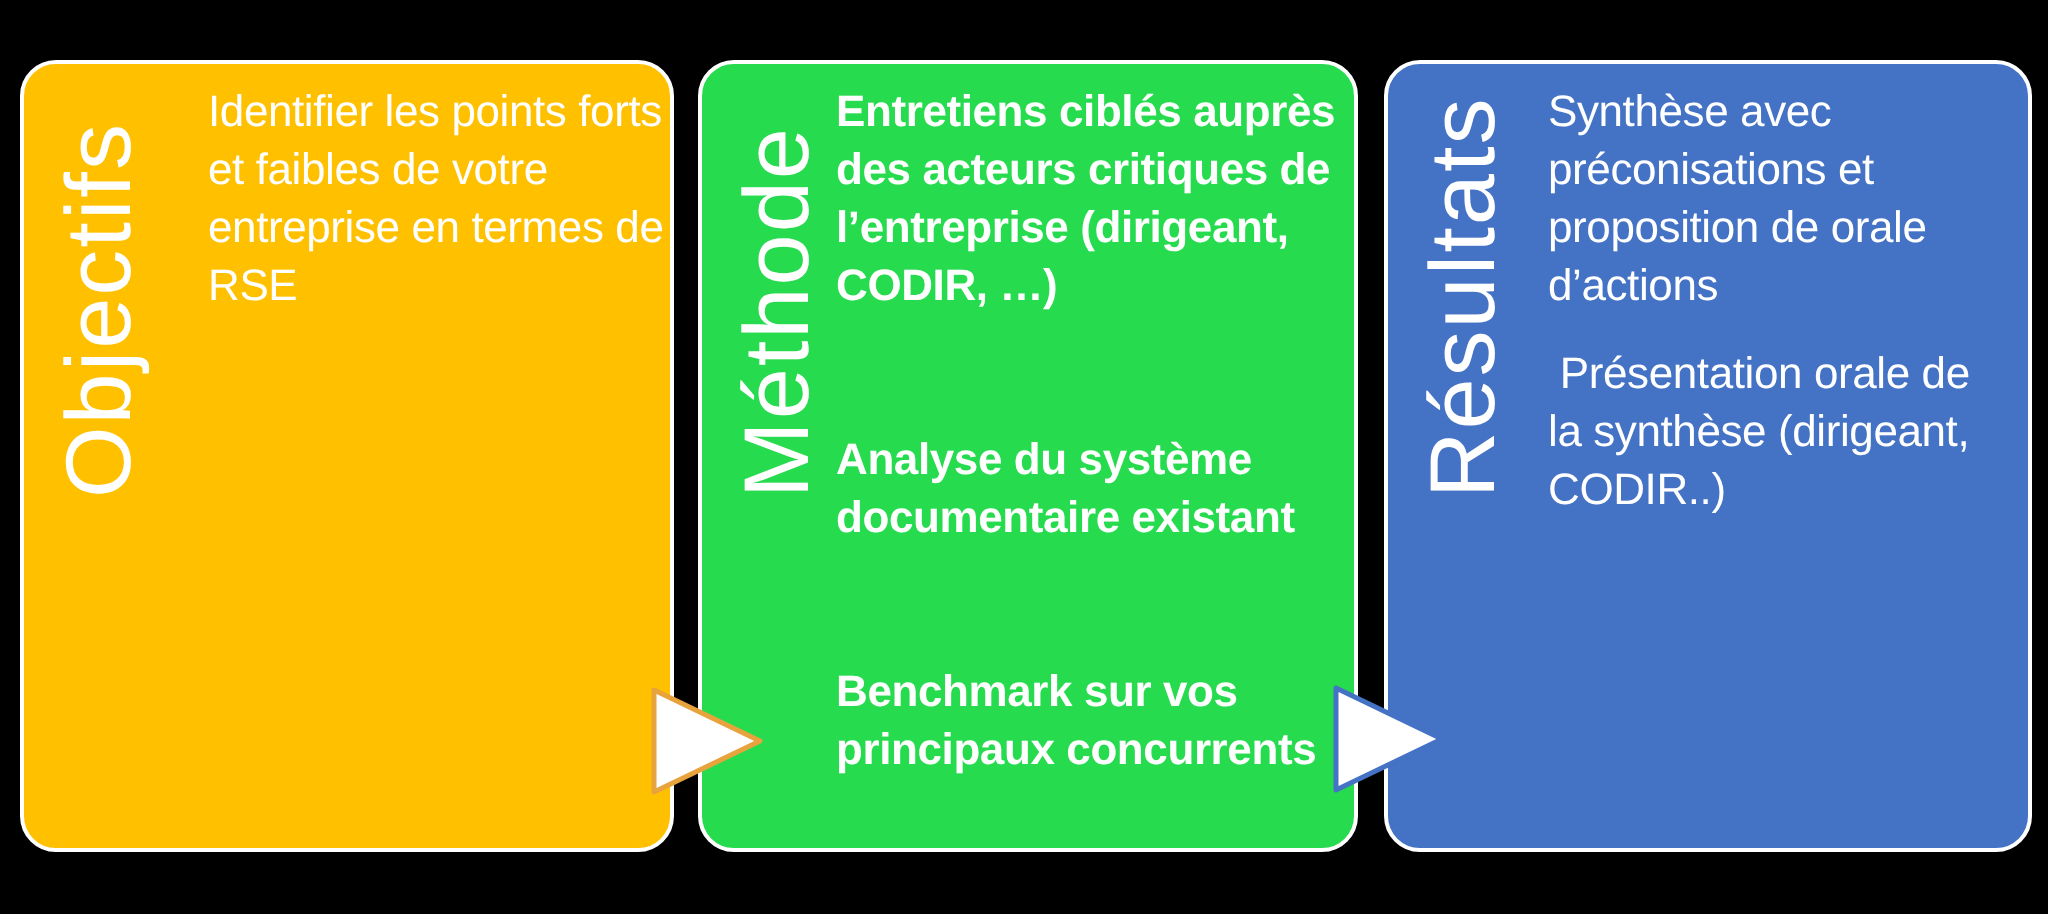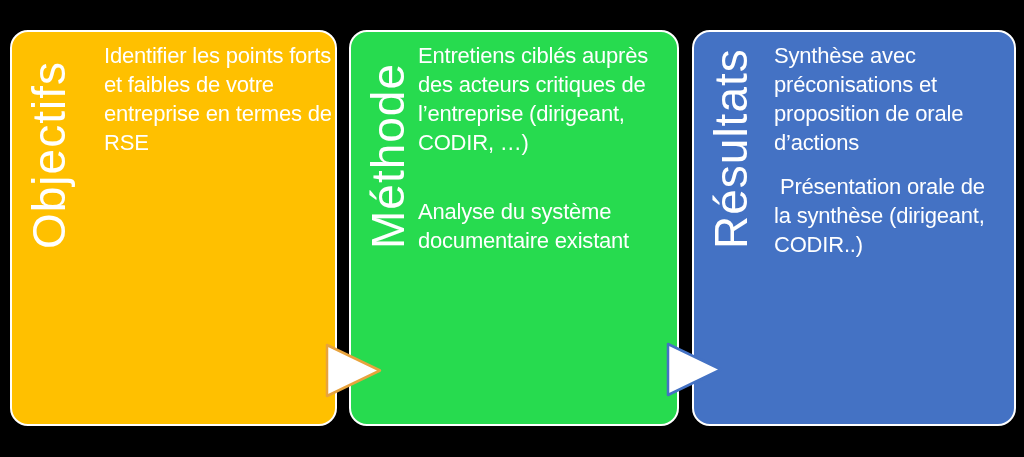--- a/index.html
+++ b/index.html
@@ -42,29 +42,29 @@
   }
   .panel-body {
     position: absolute;
     top: 9px;
     font-size: 22px;
     line-height: 29px;
     letter-spacing: -0.2px;
     color: #ffffff;
   }
   .panel-0 .panel-body { left: 64px; width: 262px; margin-left: 28px; }
-  .panel-1 .panel-body { left: 67px; width: 262px; }
+  .panel-1 .panel-body { left: 67px; width: 262px; font-weight: bold; }
   .panel-2 .panel-body { left: 80px; width: 242px; }
 
   .panel-body p {
     margin: 0;
     white-space: pre-wrap;
   }
   .panel-0 .panel-body p + p { margin-top: 37px; }
-  .panel-1 .panel-body p + p { margin-top: 40px; }
+  .panel-1 .panel-body p + p { margin-top: 58px; }
   .panel-2 .panel-body p + p { margin-top: 15px; }
 
   .arrow {
     position: absolute;
     width: 58px; height: 56px;
   }
   .arrow-0 { left: 325px; top: 343px; }
   .arrow-1 { left: 666px; top: 342px; }
   .arrow polygon {
     fill: #ffffff;
@@ -89,20 +89,22 @@
 
   <div class="panel panel-1" style="background: rgb(39, 219, 79);">
     <div class="panel-title">Méthode</div>
     <div class="panel-body">
       <p>Entretiens ciblés auprès
 des acteurs critiques de
 l’entreprise (dirigeant,
 CODIR, …)</p>
       <p>Analyse du système
 documentaire existant</p>
+      <p>Benchmark sur vos
+principaux concurrents</p>
     </div>
   </div>
 
   <div class="panel panel-2" style="background: rgb(68, 114, 196);">
     <div class="panel-title">Résultats</div>
     <div class="panel-body">
       <p>Synthèse avec
 préconisations et
 proposition de orale
 d’actions</p>

